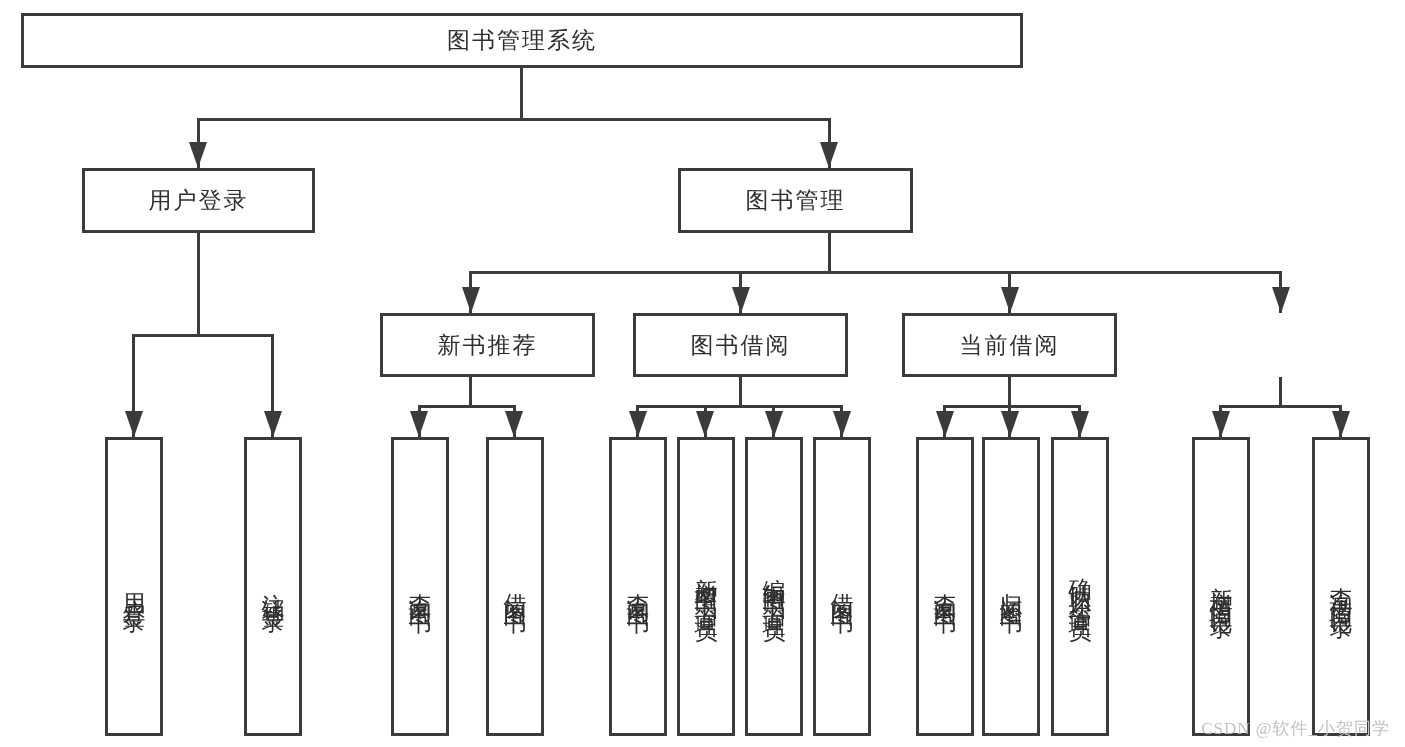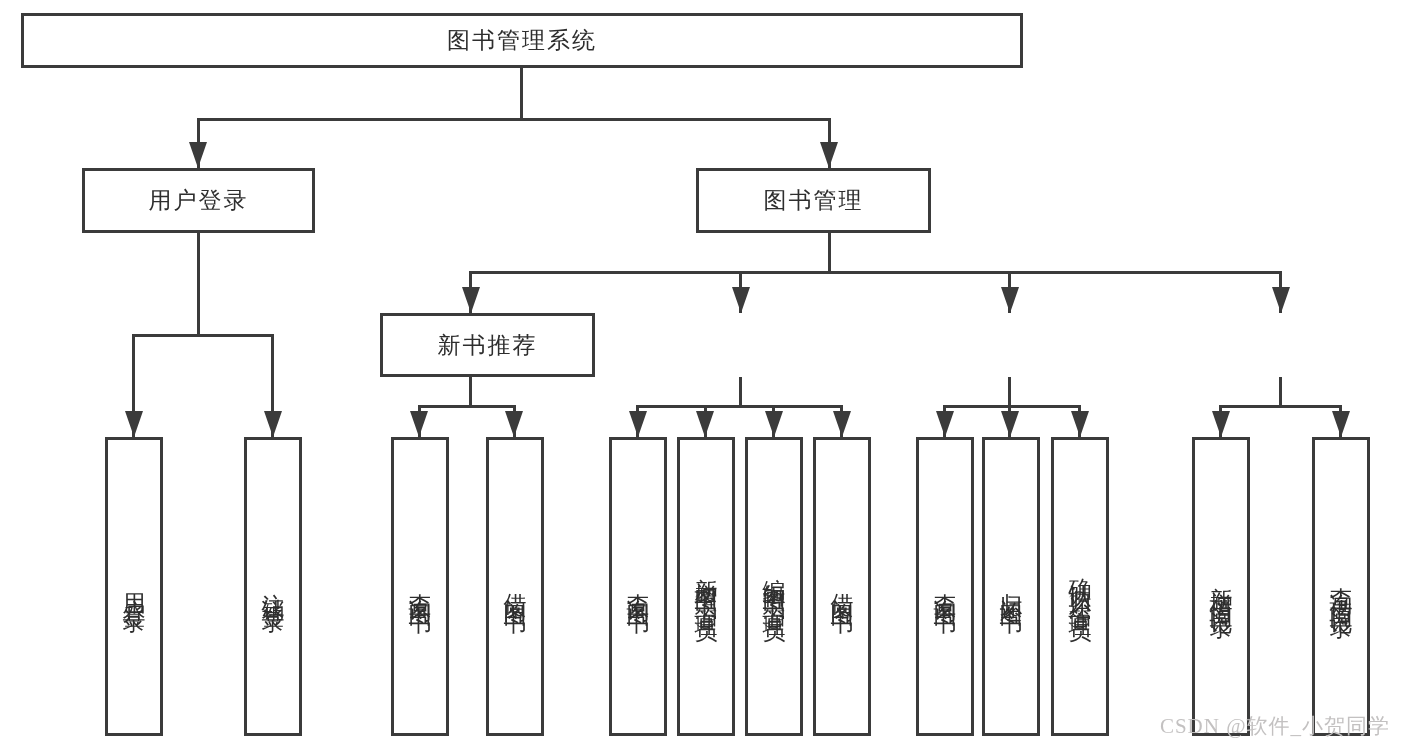--- a/index.html
+++ b/index.html
@@ -47,44 +47,50 @@
     position: absolute;
     width: 0; height: 0;
     border-left: 9px solid transparent;
     border-right: 9px solid transparent;
     border-top: 26px solid var(--line);
   }
   .wm {
     position: absolute;
     right: 15px;
     bottom: 7px;
-    font-size: 21px;
+    font-size: 17px;
     letter-spacing: 1px;
     color: var(--watermark);
     white-space: nowrap;
   }
 </style>
 </head>
 <body>
 
 <div class="diagram">
 
   <div class="box h" style="left:21px;top:13px;width:1002px;height:55px">
     <span class="lbl">图书管理系统</span>
   </div>
 
   <div class="box h" style="left:82px;top:168px;width:233px;height:65px">
     <span class="lbl">用户登录</span>
   </div>
-  <div class="box h" style="left:696px;top:168px;width:235px;height:65px">
+  <div class="box h" style="left:678px;top:168px;width:235px;height:65px">
     <span class="lbl">图书管理</span>
   </div>
 
   <div class="box h" style="left:380px;top:313px;width:215px;height:64px">
     <span class="lbl">新书推荐</span>
+  </div>
+  <div class="box h" style="left:633px;top:313px;width:215px;height:64px">
+    <span class="lbl">图书借阅</span>
+  </div>
+  <div class="box h" style="left:902px;top:313px;width:215px;height:64px">
+    <span class="lbl">当前借阅</span>
   </div>
 
   <div class="box v" style="left:105px;top:437px;width:58px;height:299px">
     <span class="lbl">用户登录</span>
   </div>
   <div class="box v" style="left:244px;top:437px;width:58px;height:299px">
     <span class="lbl">注销登录</span>
   </div>
   <div class="box v" style="left:391px;top:437px;width:58px;height:299px">
     <span class="lbl">查询图书</span>

